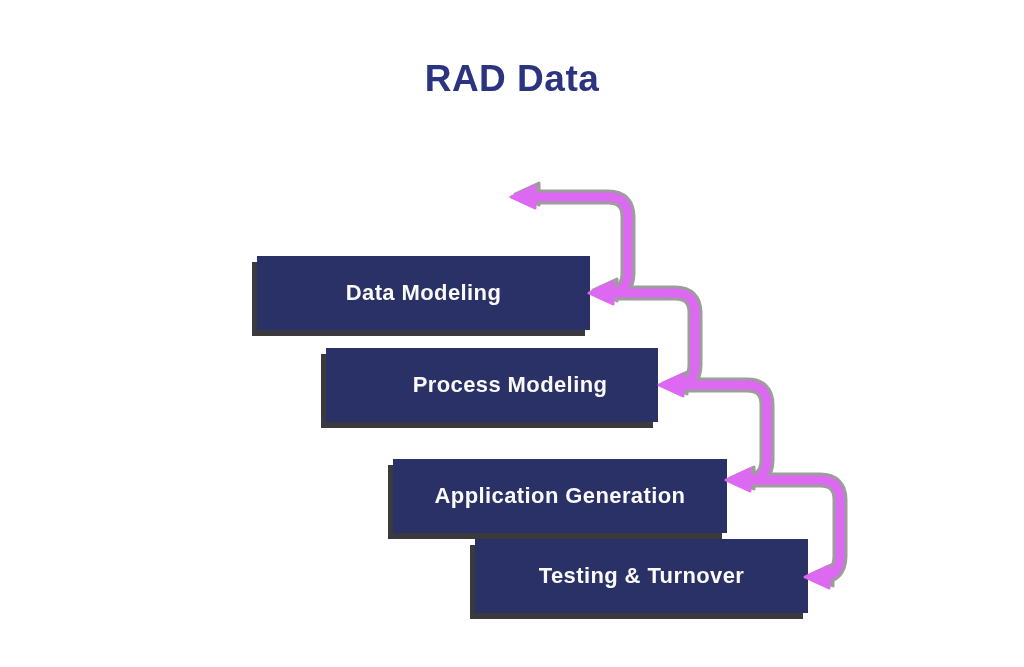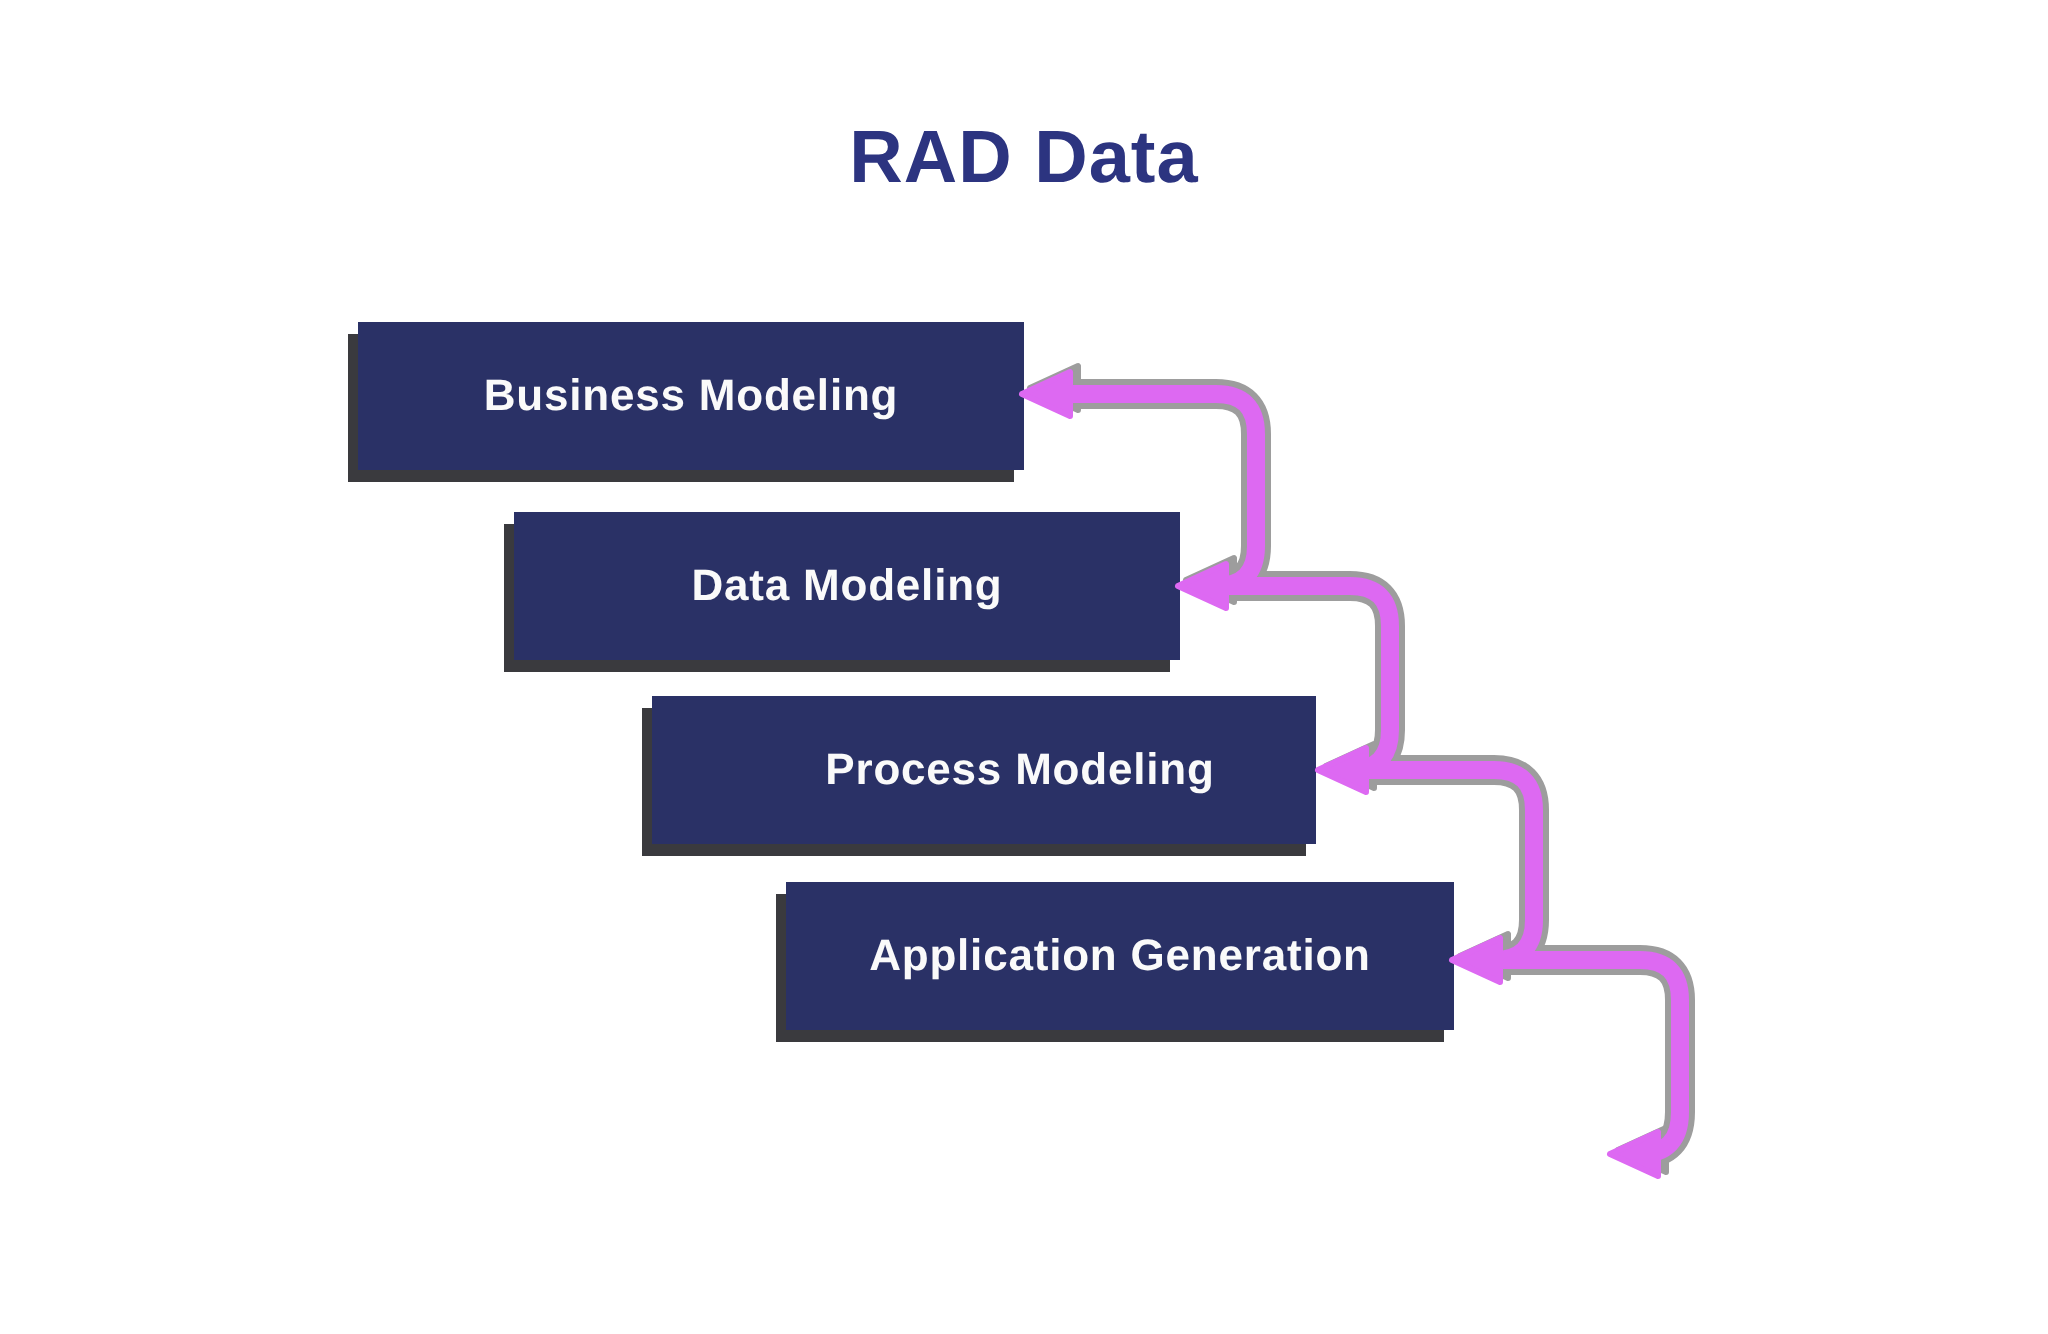--- a/index.html
+++ b/index.html
@@ -48,21 +48,21 @@
     color: var(--box-text);
     font-size: 22px;
     font-weight: 700;
     letter-spacing: 0.4px;
     white-space: nowrap;
   }
 
   .step-1 { left: 179px; top: 161px; width: 333px; }
   .step-2 { left: 257px; top: 256px; width: 333px; }
   .step-3 { left: 326px; top: 348px; width: 332px; padding-left: 36px; }
-  .step-4 { left: 393px; top: 441px; width: 334px; }
+  .step-4 { left: 393px; top: 459px; width: 334px; }
   .step-5 { left: 475px; top: 539px; width: 333px; }
 
   .connector-layer {
     position: absolute;
     left: 0; top: 0;
     width: 1024px; height: 667px;
     pointer-events: none;
   }
 
   .connector-shadow {
@@ -90,36 +90,36 @@
     stroke-linejoin: round;
   }
 </style>
 </head>
 <body>
 
 <div class="canvas">
 
   <h1 class="diagram-title">RAD Data</h1>
 
-  <div class="step-box step-1">
-    <span class="step-label">Business Modeling</span>
-  </div>
 
   <div class="step-box step-2">
     <span class="step-label">Data Modeling</span>
   </div>
 
   <div class="step-box step-3">
     <span class="step-label">Process Modeling</span>
   </div>
 
   <div class="step-box step-4">
     <span class="step-label">Application Generation</span>
   </div>
 
+  <div class="step-box step-5">
+    <span class="step-label">Testing &amp; Turnover</span>
+  </div>
 
   <svg class="connector-layer" viewBox="0 0 1024 667" xmlns="http://www.w3.org/2000/svg">
 
     <path class="connector-shadow" d="M 534 197 H 608 Q 628 197 628 217 V 273 Q 628 293 608 293 H 604"></path>
     <path class="connector-shadow" d="M 610 293 H 675 Q 695 293 695 313 V 365 Q 695 385 675 385 H 674"></path>
     <path class="connector-shadow" d="M 680 385 H 747 Q 767 385 767 405 V 460 Q 767 480 747 480 H 746"></path>
     <path class="connector-shadow" d="M 748 480 H 820 Q 840 480 840 500 V 556 Q 840 577 820 577 H 824"></path>
 
     <g>
       <polygon class="arrowhead-shadow" points="515,194 539,183 539,205"></polygon>

